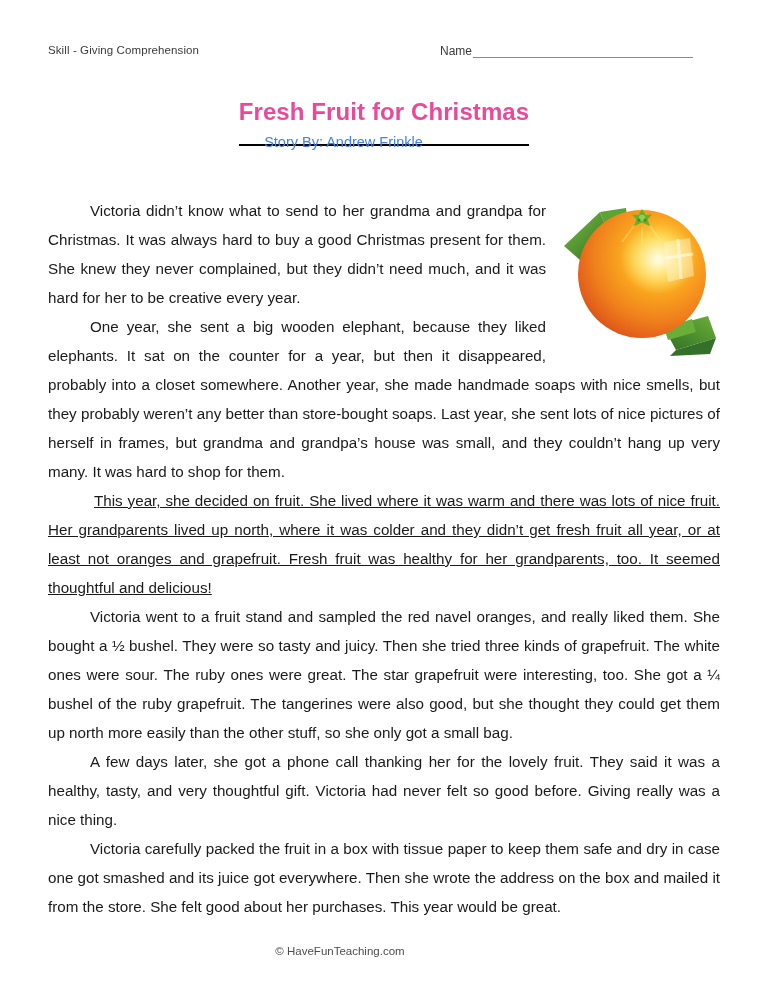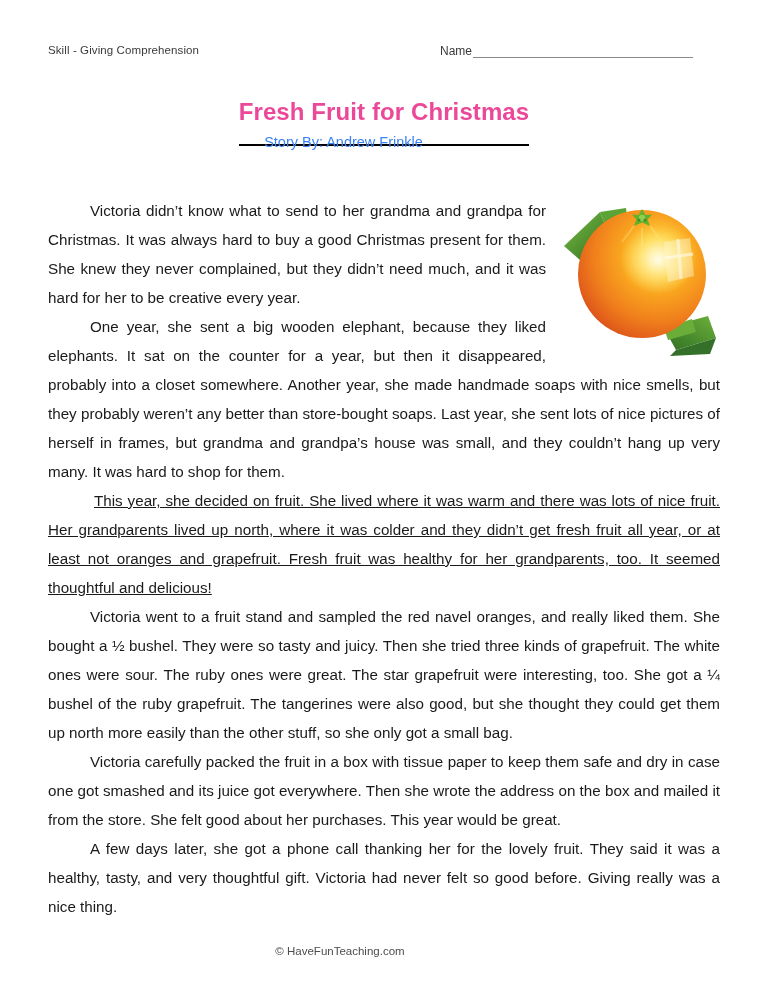--- a/index.html
+++ b/index.html
@@ -214,21 +214,21 @@
           <path d="M90 28 L102 44"></path>
           <path d="M82 30 L82 48"></path>
         </g>
       </svg>
     </div>
 
     <p>Victoria didn’t know what to send to her grandma and grandpa for Christmas. It was always hard to buy a good Christmas present for them. She knew they never complained, but they didn’t need much, and it was hard for her to be creative every year.</p>
     <p>One year, she sent a big wooden elephant, because they liked elephants. It sat on the counter for a year, but then it disappeared, probably into a closet somewhere. Another year, she made handmade soaps with nice smells, but they probably weren’t any better than store-bought soaps. Last year, she sent lots of nice pictures of herself in frames, but grandma and grandpa’s house was small, and they couldn’t hang up very many. It was hard to shop for them.</p>
     <p class="lead-space">This year, she decided on fruit. She lived where it was warm and there was lots of nice fruit. Her grandparents lived up north, where it was colder and they didn’t get fresh fruit all year, or at least not oranges and grapefruit. Fresh fruit was healthy for her grandparents, too. It seemed thoughtful and delicious!</p>
     <p>Victoria went to a fruit stand and sampled the red navel oranges, and really liked them. She bought a ½ bushel. They were so tasty and juicy. Then she tried three kinds of grapefruit. The white ones were sour. The ruby ones were great. The star grapefruit were interesting, too. She got a ¼ bushel of the ruby grapefruit. The tangerines were also good, but she thought they could get them up north more easily than the other stuff, so she only got a small bag.</p>
+    <p>A few days later, she got a phone call thanking her for the lovely fruit. They said it was a healthy, tasty, and very thoughtful gift. Victoria had never felt so good before. Giving really was a nice thing.</p>
     <p>Victoria carefully packed the fruit in a box with tissue paper to keep them safe and dry in case one got smashed and its juice got everywhere. Then she wrote the address on the box and mailed it from the store. She felt good about her purchases. This year would be great.</p>
-    <p>A few days later, she got a phone call thanking her for the lovely fruit. They said it was a healthy, tasty, and very thoughtful gift. Victoria had never felt so good before. Giving really was a nice thing.</p>
   </div>
 
   <div class="footer">
     <span class="fcopy">© HaveFunTeaching.com</span>
   </div>
 
 </div>
 
 </body></html>

